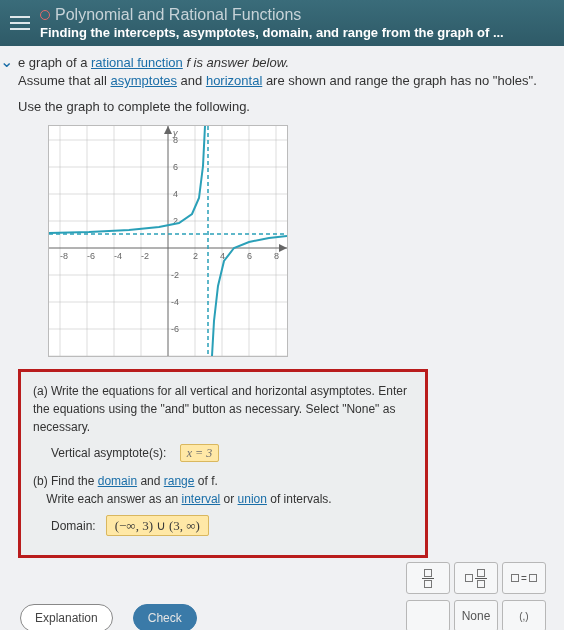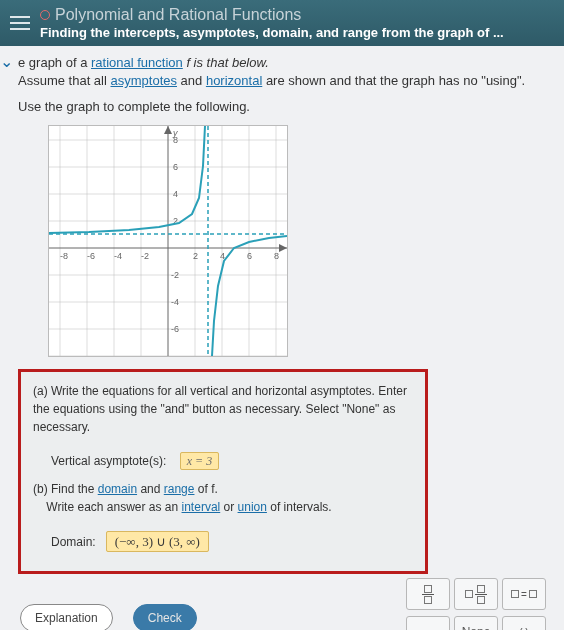--- a/index.html
+++ b/index.html
@@ -82,21 +82,21 @@
       border: 3px solid #b91c1c;
       background: #eceeef;
       padding: 10px 12px;
       margin-top: 4px;
       font-size: 12px;
       line-height: 1.5;
       width: 410px;
       float: left;
     }
     .qbox .part { margin-bottom: 10px; }
-    .indent { margin-left: 18px; margin-top: 16px; }
+    .indent { margin-left: 18px; margin-top: 8px; }
     .mathans {
       background: #ffe8a6;
       border: 1px solid #d9b75f;
       padding: 1px 6px;
       font-family: 'Times New Roman', serif;
       font-style: italic;
       color: #6f6f6f;
       border-radius: 2px;
     }
     .mathans2 {
@@ -165,22 +165,22 @@
   <div class="header-text">
     <div class="header-topic">Polynomial and Rational Functions</div>
     <div class="header-title">Finding the intercepts, asymptotes, domain, and range from the graph of ...</div>
   </div>
 </div>
 
 <div class="content">
   <div class="chev">⌄</div>
   <div class="prompt">
     <p>
-      <span>e graph of a </span><span class="link">rational function</span><em><span> f is that below.</span></em><br>
-      <span>Assume that all </span><span class="link">asymptotes</span><span> and </span><span class="link">horizontal</span><span> are shown and that the graph has no "using".</span>
+      <span>e graph of a </span><span class="link">rational function</span><em><span> f is answer below.</span></em><br>
+      <span>Assume that all </span><span class="link">asymptotes</span><span> and </span><span class="link">horizontal</span><span> are shown and range the graph has no "holes".</span>
     </p>
     <p>Use the graph to complete the following.</p>
   </div>
 
   <div class="graph">
     <svg width="238" height="230" viewBox="0 0 238 230">
       <g class="grid">
         <line x1="0" y1="14" x2="238" y2="14"></line>
           <line x1="0" y1="41" x2="238" y2="41"></line>
           <line x1="0" y1="68" x2="238" y2="68"></line>

